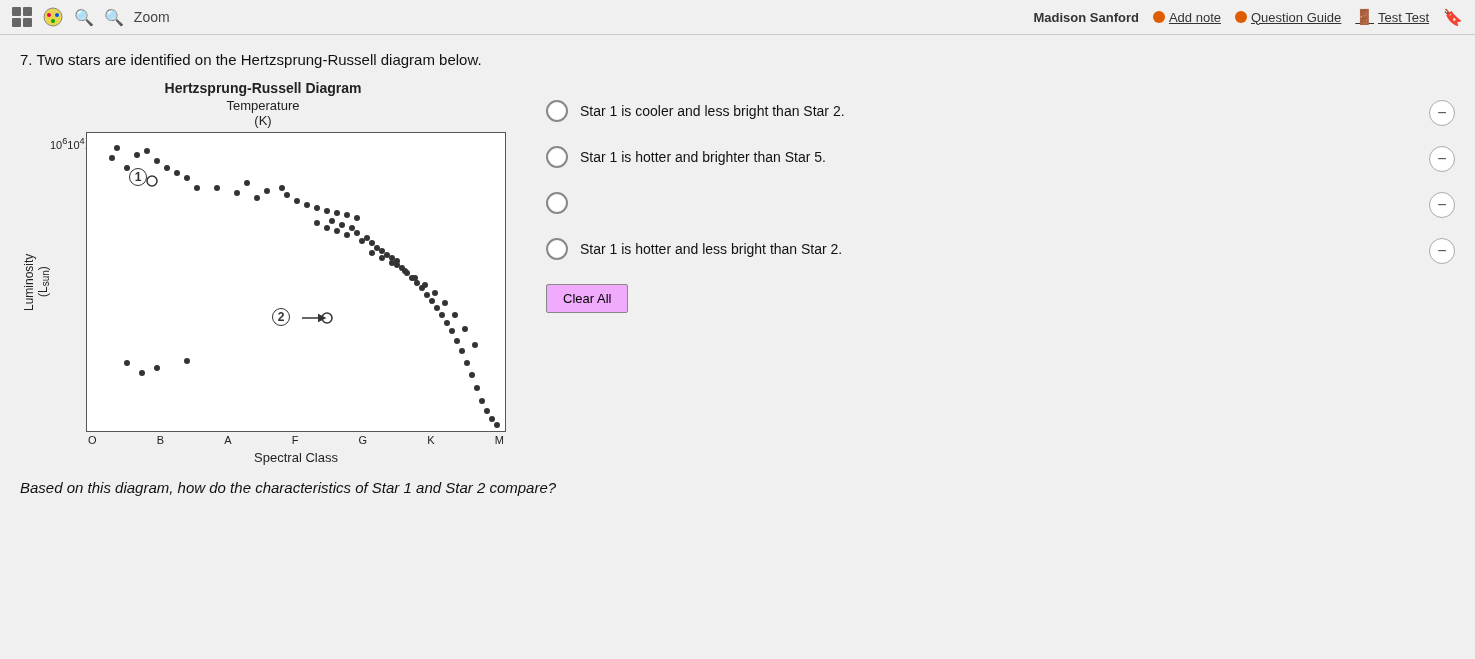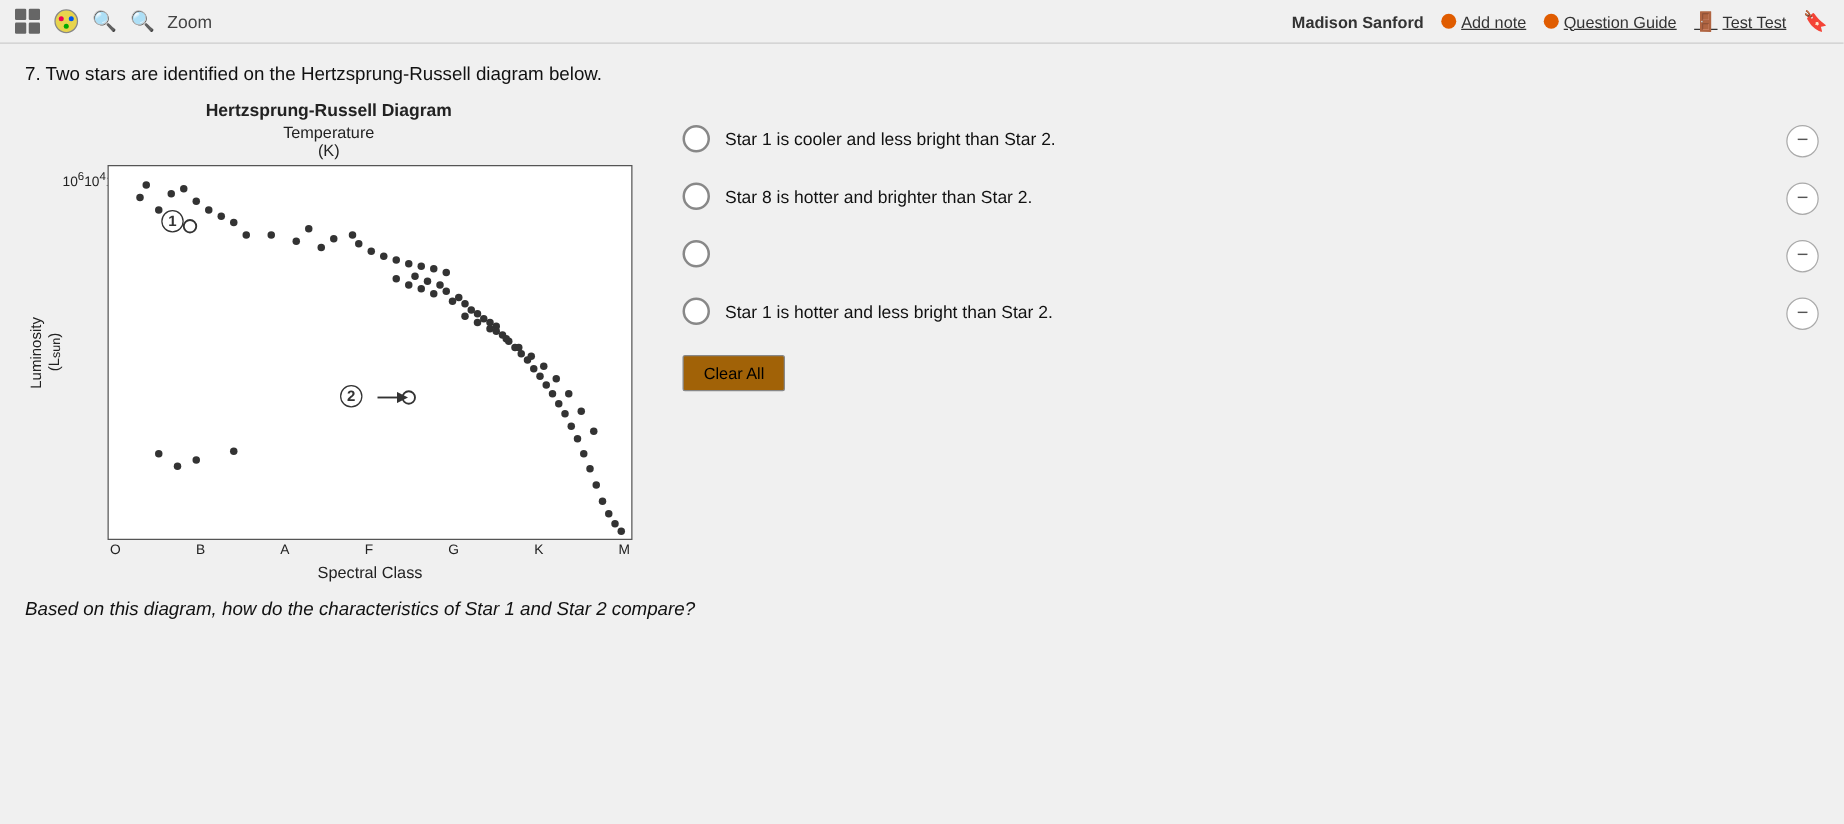--- a/index.html
+++ b/index.html
@@ -139,21 +139,21 @@
       display: flex;
       align-items: center;
       justify-content: center;
       cursor: pointer;
       font-size: 16px;
       color: #555;
       flex-shrink: 0;
     }
     .clear-all-btn {
       border: 1px solid #888;
-      background: #a16207;
+      background: #f0abfc;
       padding: 6px 16px;
       font-size: 13px;
       cursor: pointer;
       border-radius: 2px;
     }
     .sub-question {
       font-size: 15px;
       font-style: italic;
       margin-top: 14px;
       color: #111;
@@ -399,21 +399,21 @@
         <div class="choice-left">
           <div class="radio-circle"></div>
           <span class="choice-text">Star 1 is cooler and less bright than Star 2.</span>
         </div>
         <div class="minus-btn">−</div>
       </div>
 
       <div class="choice-row">
         <div class="choice-left">
           <div class="radio-circle"></div>
-          <span class="choice-text">Star 8 is hotter and brighter than Star 2.</span>
+          <span class="choice-text">Star 1 is hotter and brighter than Star 5.</span>
         </div>
         <div class="minus-btn">−</div>
       </div>
 
       <div class="choice-row">
         <div class="choice-left">
           <div class="radio-circle"></div>
         </div>
         <div class="minus-btn">−</div>
       </div>

